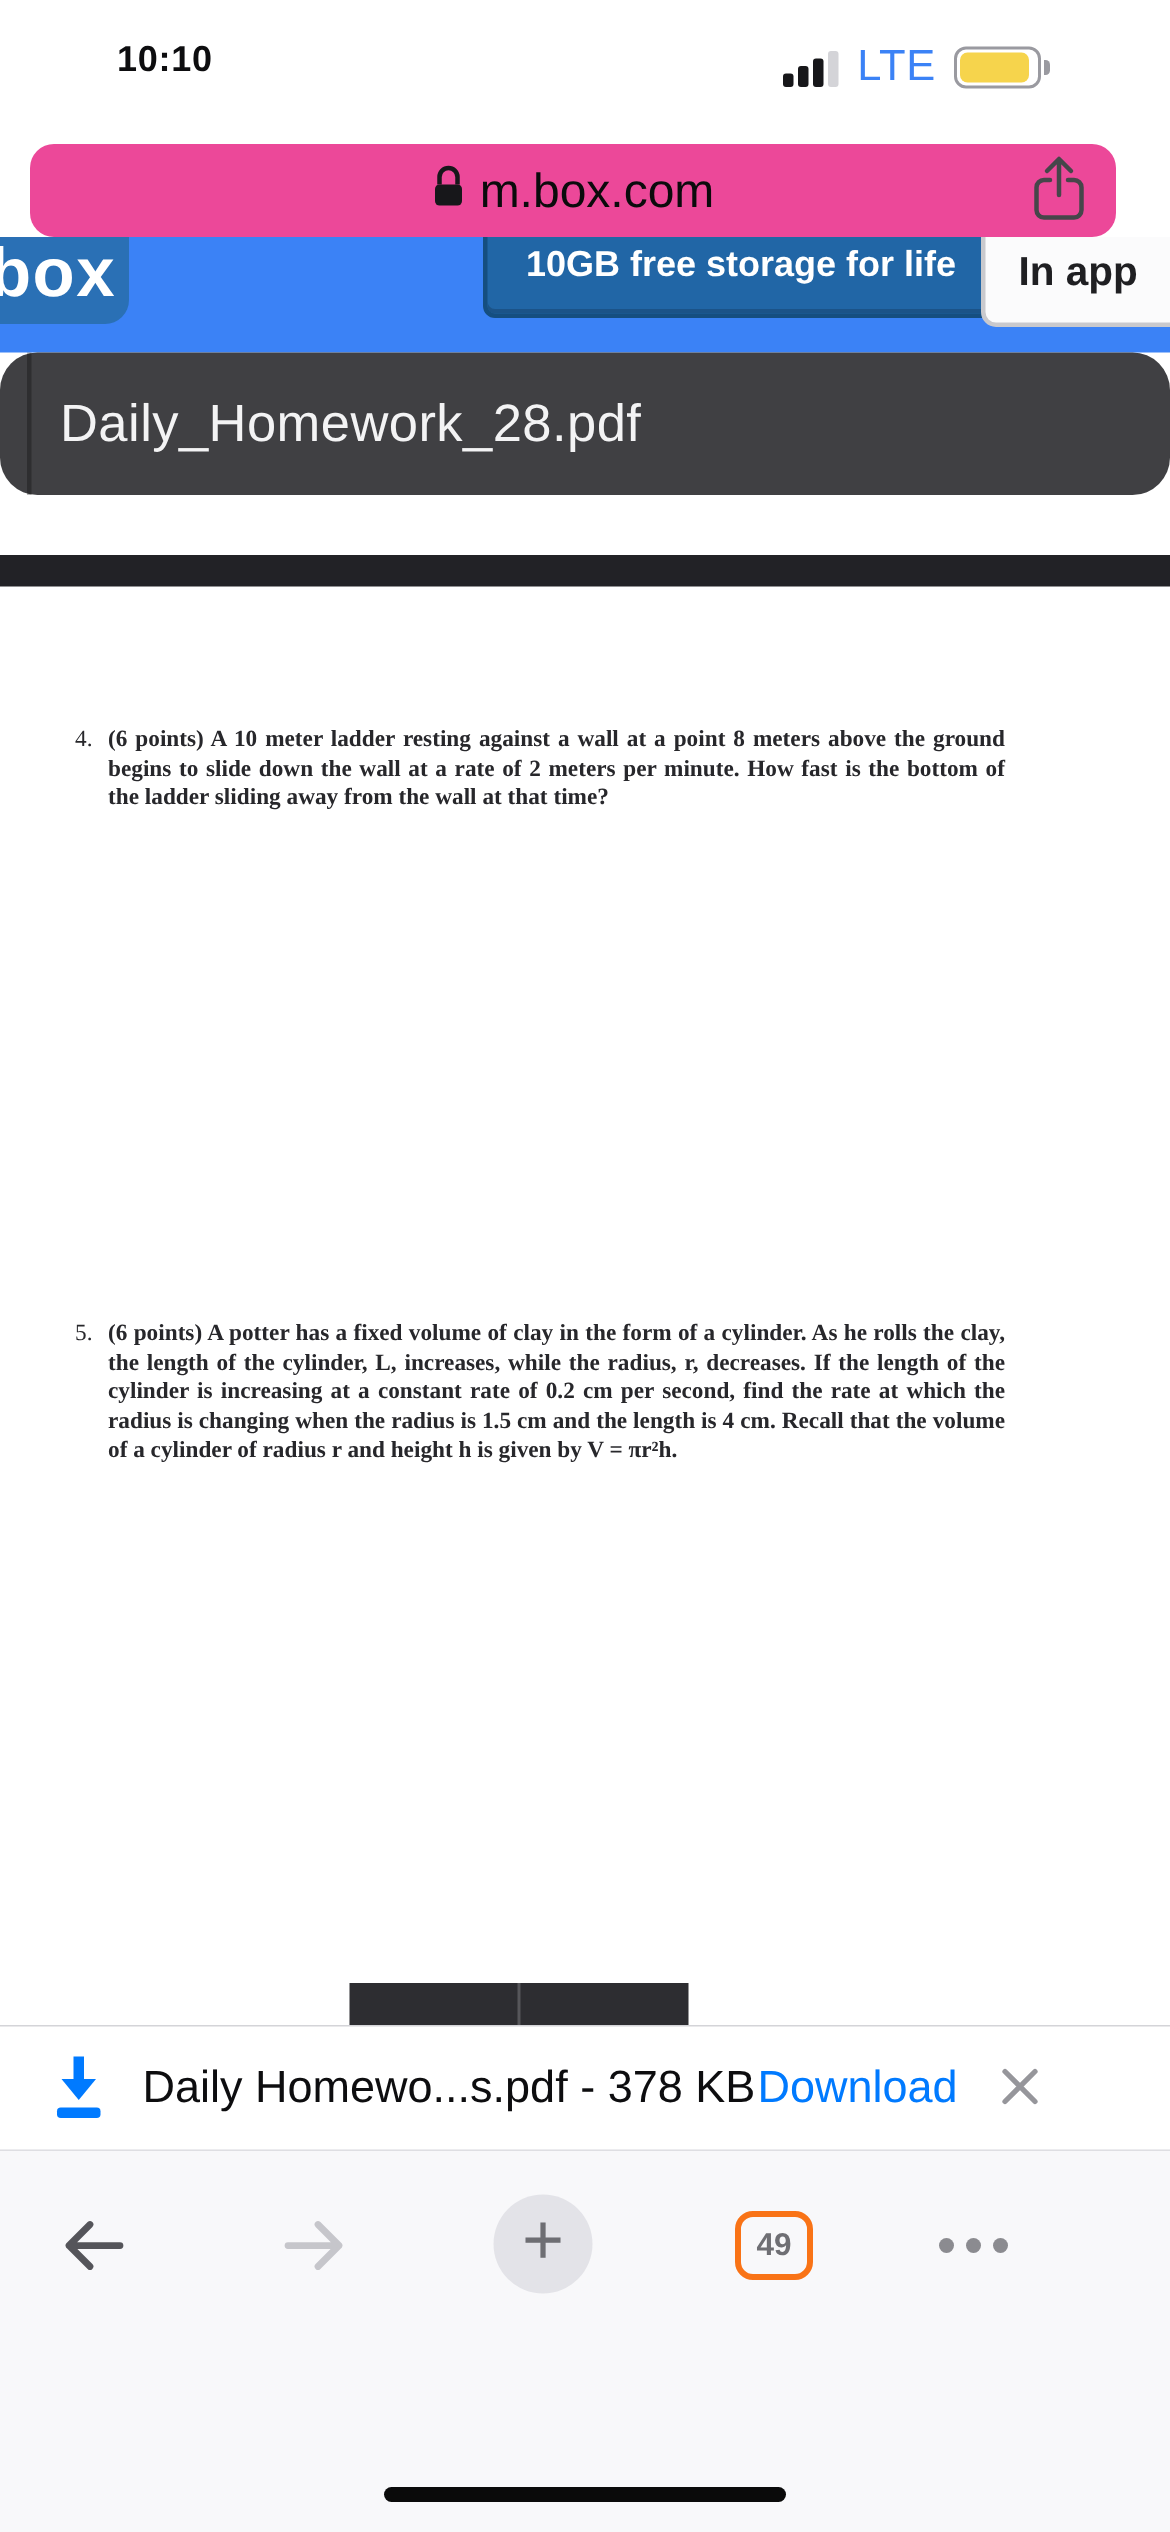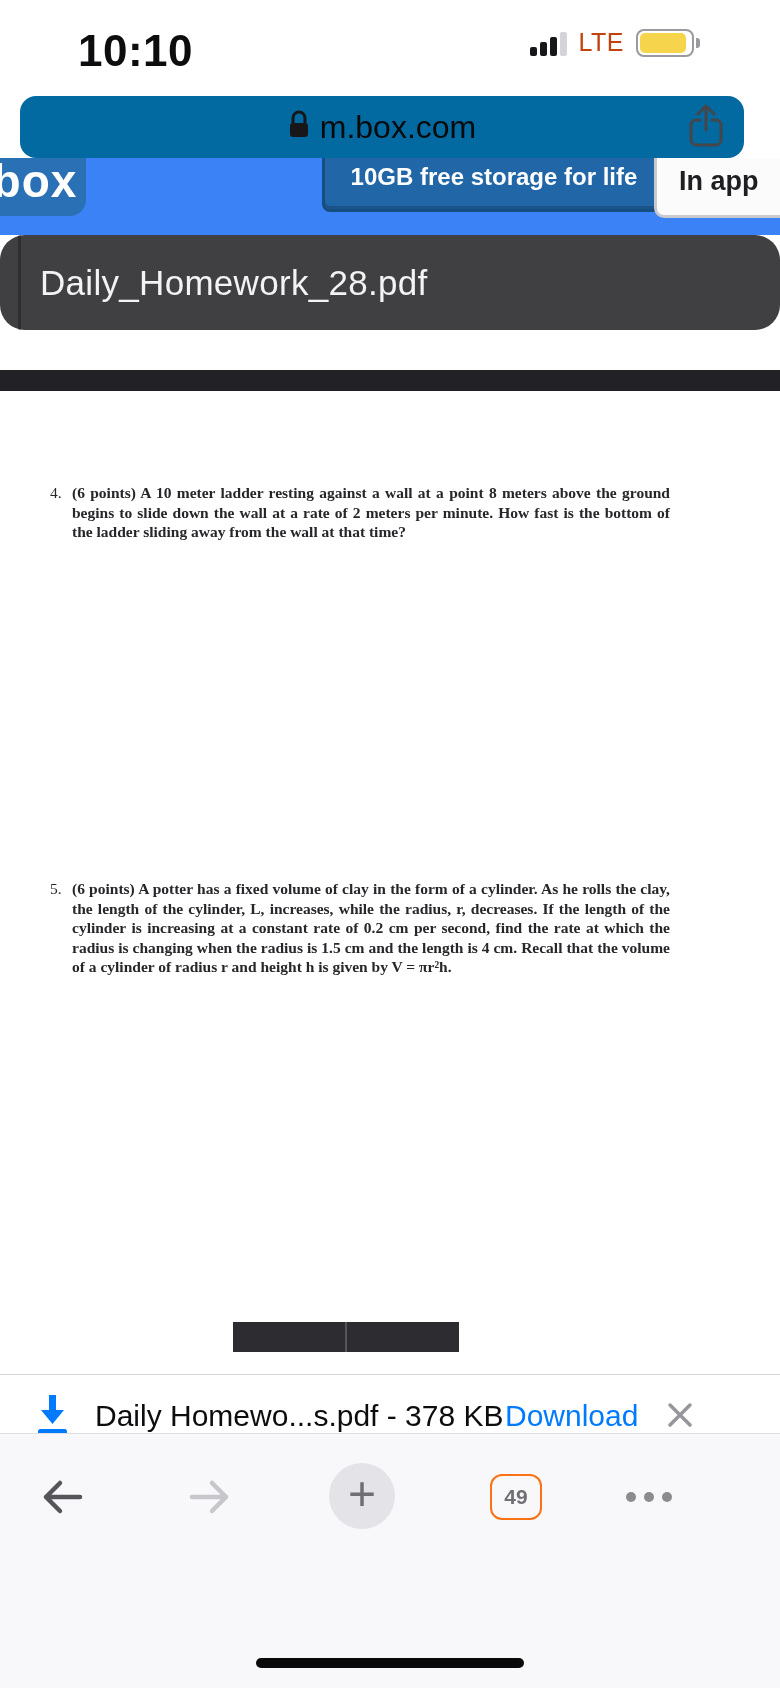--- a/index.html
+++ b/index.html
@@ -5,35 +5,35 @@
   * { margin:0; padding:0; box-sizing:border-box; }
   body { background:#ccc; font-family:"Liberation Sans", sans-serif; }
   .screen {
     position:relative; width:780px; height:1688px; margin:0 auto;
     background:#ffffff; overflow:hidden;
     font-family:"Liberation Sans", sans-serif; color:#111;
   }
 
   
   .status-bar { position:absolute; top:0; left:0; right:0; height:92px; background:#fff; }
-  .status-time { position:absolute; left:78px; top:26px; font-size:44px; font-weight:700; letter-spacing:.5px; color:#0d0d0f; }
+  .status-time { position:absolute; left:78px; top:26px; font-size:24px; font-weight:700; letter-spacing:.5px; color:#0d0d0f; }
   .status-right { position:absolute; right:86px; top:28px; display:flex; align-items:center; gap:12px; }
   .signal { display:flex; align-items:flex-end; gap:3px; height:26px; }
   .signal i { display:block; width:7px; border-radius:2px; background:#17171a; }
   .signal i:nth-child(1){height:9px;} .signal i:nth-child(2){height:14px;}
   .signal i:nth-child(3){height:19px;} .signal i:nth-child(4){height:24px; background:#d4d4d8;}
-  .lte { font-size:25px; color:#c2410c; letter-spacing:.5px; }
+  .lte { font-size:29px; color:#3b82f6; letter-spacing:.5px; }
   .battery { position:relative; width:58px; height:28px; }
   .battery .shell { position:absolute; inset:0; border:2px solid #9a9aa0; border-radius:8px; }
   .battery .fill { position:absolute; left:4px; top:4px; bottom:4px; width:46px; background:#f6d44c; border-radius:5px; }
   .battery .cap { position:absolute; right:-6px; top:9px; width:4px; height:10px; background:#9a9aa0; border-radius:0 3px 3px 0; }
 
   
   .url-row { position:absolute; top:96px; left:20px; right:36px; height:62px;
-    background:#0369a1; border-radius:16px; }
+    background:#ec4899; border-radius:16px; }
   .url-center { position:absolute; left:0; right:0; top:0; bottom:0;
     display:flex; align-items:center; justify-content:center; gap:10px; }
   .url-text { font-size:32px; color:#0b0b0c; }
   .share-btn { position:absolute; right:16px; top:9px; width:44px; height:46px;
     display:flex; align-items:center; justify-content:center; }
 
   
   .promo-row { position:absolute; top:158px; left:0; right:0; height:77px; background:#3b82f6; overflow:hidden; }
   .box-logo { position:absolute; left:-16px; top:-40px; width:102px; height:98px;
     background:#2a70b5; border-radius:16px; color:#fff; font-weight:700; font-size:46px;
@@ -62,39 +62,39 @@
   .problem { position:absolute; left:50px; width:620px; display:flex;
     font-family:"Liberation Serif", serif; font-size:15.5px; line-height:19.6px;
     color:#27272b; }
   .problem .num { width:22px; flex:none; }
   .problem .txt { flex:1; text-align:justify;font-weight:bold; }
   .problem-4 { top:483px; }
   .problem-5 { top:879px; }
 
   
   .download-bar { position:absolute; top:1350px; left:0; right:0; height:83px;
-    background:#fff; border-top:1px solid #d4d4d8;margin-top:24px; }
+    background:#fff; border-top:1px solid #d4d4d8; }
   .dl-icon { position:absolute; left:33px; top:18px; }
   .dl-label { position:absolute; left:95px; top:0; height:100%; display:flex; align-items:center;
     font-size:30px; color:#0d0d0f; }
   .dl-action { position:absolute; left:505px; top:0; height:100%; display:flex; align-items:center;
     font-size:30px; font-weight:400; color:#007aff; cursor:pointer; }
   .dl-close { position:absolute; left:660px; top:22px; width:40px; height:40px;
     display:flex; align-items:center; justify-content:center; }
 
   
   .toolbar { position:absolute; top:1433px; left:0; right:0; bottom:0;
     background:#f8f8fa; border-top:1px solid #dedee2; }
   .tb-back { position:absolute; left:36px; top:40px; }
   .tb-fwd { position:absolute; left:186px; top:40px; }
   .tb-plus { position:absolute; left:329px; top:29px; width:66px; height:66px;
     border-radius:50%; background:#e3e3e8; display:flex; align-items:center; justify-content:center; }
   .tb-plus span { font-size:48px; font-weight:300; color:#6e6e73; line-height:1; margin-top:-4px; }
   .tb-tabs { position:absolute; left:490px; top:40px; width:52px; height:46px;
-    border:2px solid #f97316; border-radius:12px; display:flex; align-items:center; justify-content:center;
+    border:4px solid #f97316; border-radius:12px; display:flex; align-items:center; justify-content:center;
     font-size:21px; font-weight:700; color:#6f6f74; }
   .tb-more { position:absolute; left:626px; top:58px; display:flex; gap:8px; }
   .tb-more i { width:10px; height:10px; border-radius:50%; background:#8b8b90; display:block; }
 
   .home-indicator { position:absolute; left:256px; bottom:20px; width:268px; height:10px;
     border-radius:5px; background:#0a0a0a; }
 </style>
 </head>
 <body>
 

